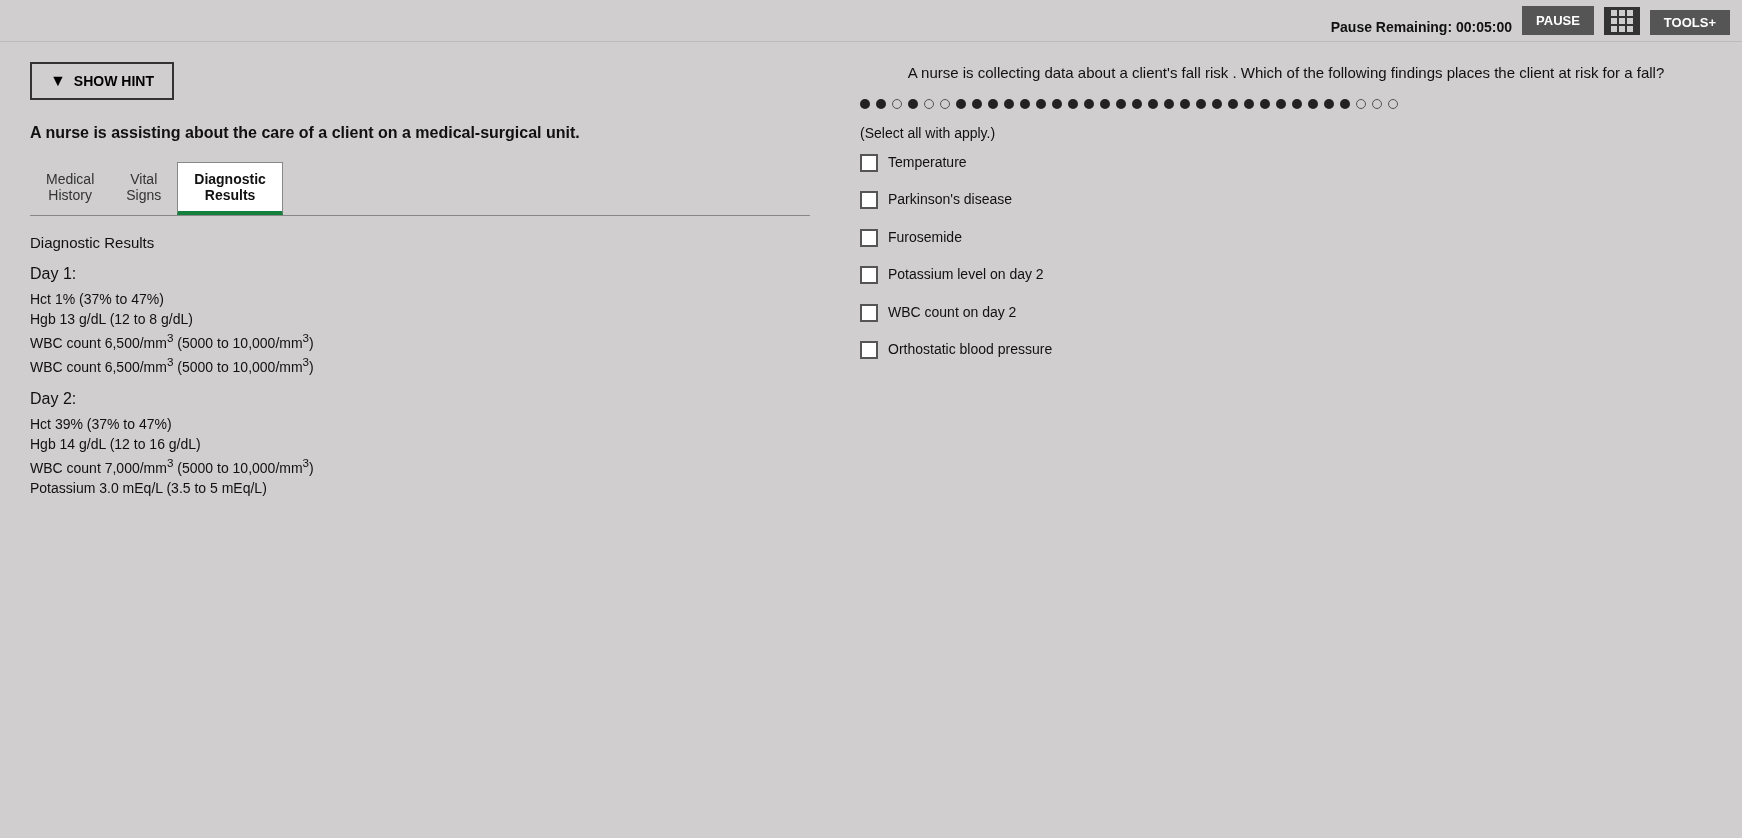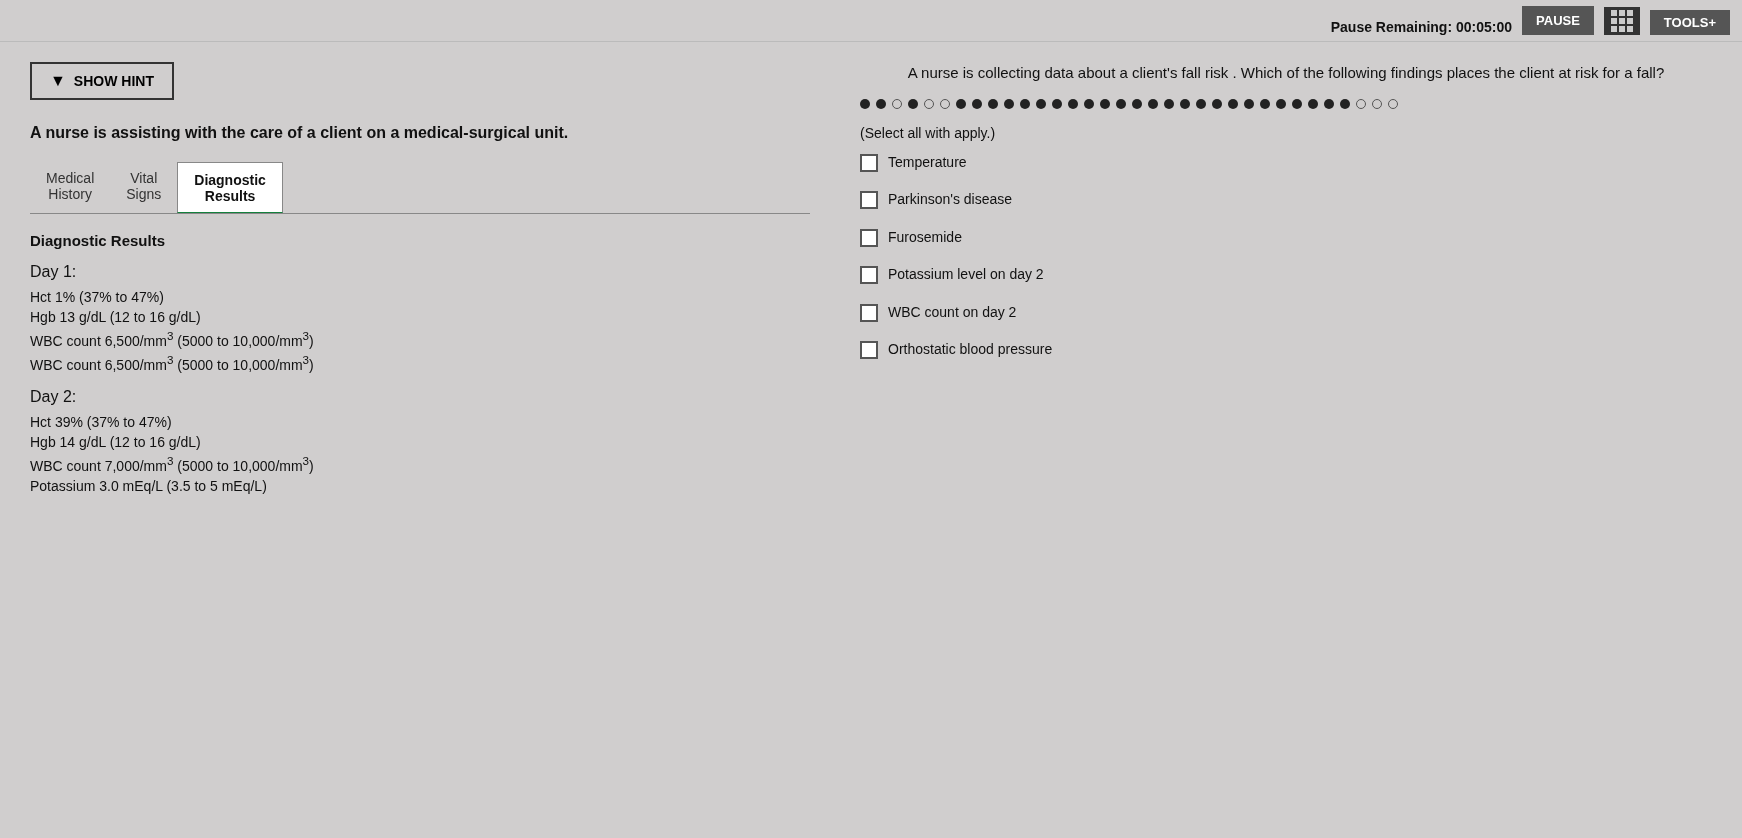--- a/index.html
+++ b/index.html
@@ -114,31 +114,31 @@
       color: #333;
       border-bottom: 3px solid transparent;
       background: none;
       border-top: none;
       border-left: none;
       border-right: none;
       white-space: nowrap;
     }
     .tab.active {
       font-weight: bold;
-      border-bottom: 1px solid #15803d;
+      border-bottom: 4px solid #15803d;
       color: #111;
     }
     .tab-medical { padding: 8px 16px; }
     .tab-medication { padding: 8px 16px; }
     .tab-vital { padding: 8px 16px; }
     .tab-diagnostic { padding: 8px 16px; background: #fff; border: 1px solid #888; border-bottom: 3px solid #333; }
 
     
     .diagnostic-title {
-      font-weight: bold;
+      font-weight: normal;
       font-size: 15px;
       margin-bottom: 14px;
     }
     .day-label {
       font-size: 16px;
       margin-bottom: 8px;
       font-weight: normal;
       margin-top: 13px;
     }
     .result-line {
@@ -234,37 +234,37 @@
 
 <div class="main-content">
 
   <div class="left-panel">
 
     <button class="show-hint-btn">
       <span style="font-size:16px;">▼</span>
       <span>SHOW HINT</span>
     </button>
 
-    <div class="scenario-text">A nurse is assisting with the care of  a client on a medical-surgical unit.</div>
+    <div class="scenario-text">A nurse is assisting about the care of  a client on a medical-surgical unit.</div>
 
     
     <div class="tabs">
       <button class="tab tab-medical">Medical<br>History</button>
       <button class="tab tab-vital">Vital<br>Signs</button>
       <button class="tab tab-diagnostic active">Diagnostic<br>Results</button>
     </div>
 
     
     <div>
       <div class="diagnostic-title">Diagnostic Results</div>
 
       <div class="section-gap">
         <div class="day-label">Day 1:</div>
         <div class="result-line">Hct 1% (37% to 47%)</div>
-        <div class="result-line">Hgb 13 g/dL (12 to 16 g/dL)</div>
+        <div class="result-line">Hgb 13 g/dL (12 to 8 g/dL)</div>
         <div class="result-line">WBC count 6,500/mm<sup>3</sup> (5000 to 10,000/mm<sup>3</sup>)</div>
         <div class="result-line">WBC count 6,500/mm<sup>3</sup> (5000 to 10,000/mm<sup>3</sup>)</div>
       </div>
 
       <div class="section-gap">
         <div class="day-label">Day 2:</div>
         <div class="result-line">Hct 39% (37% to 47%)</div>
         <div class="result-line">Hgb 14 g/dL (12 to 16 g/dL)</div>
         <div class="result-line">WBC count 7,000/mm<sup>3</sup> (5000 to 10,000/mm<sup>3</sup>)</div>
         <div class="result-line">Potassium 3.0 mEq/L (3.5 to 5 mEq/L)</div>

